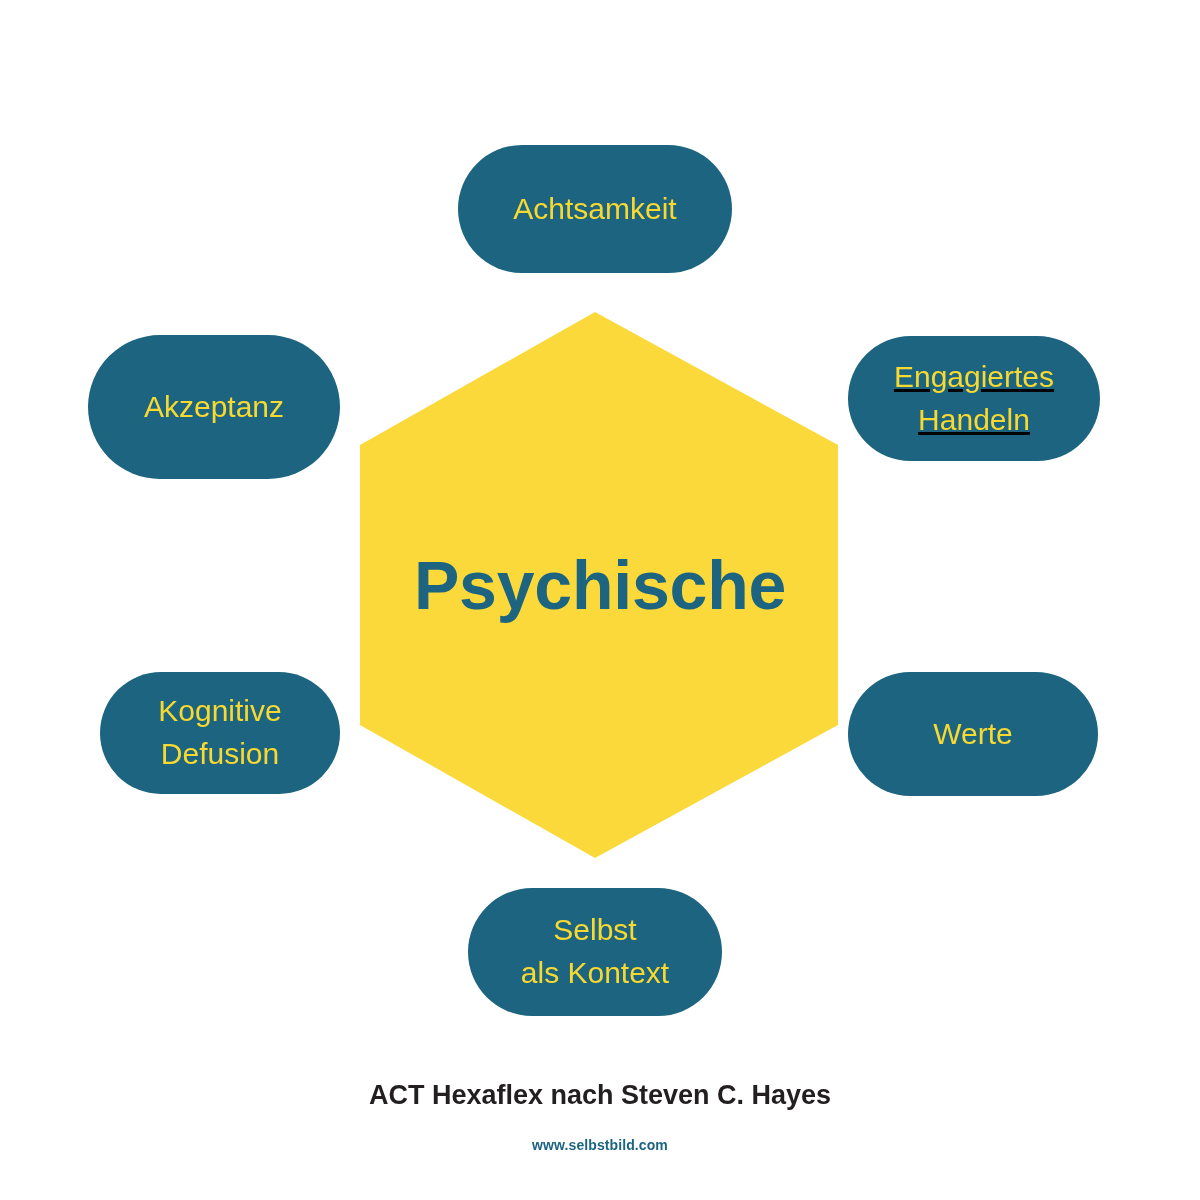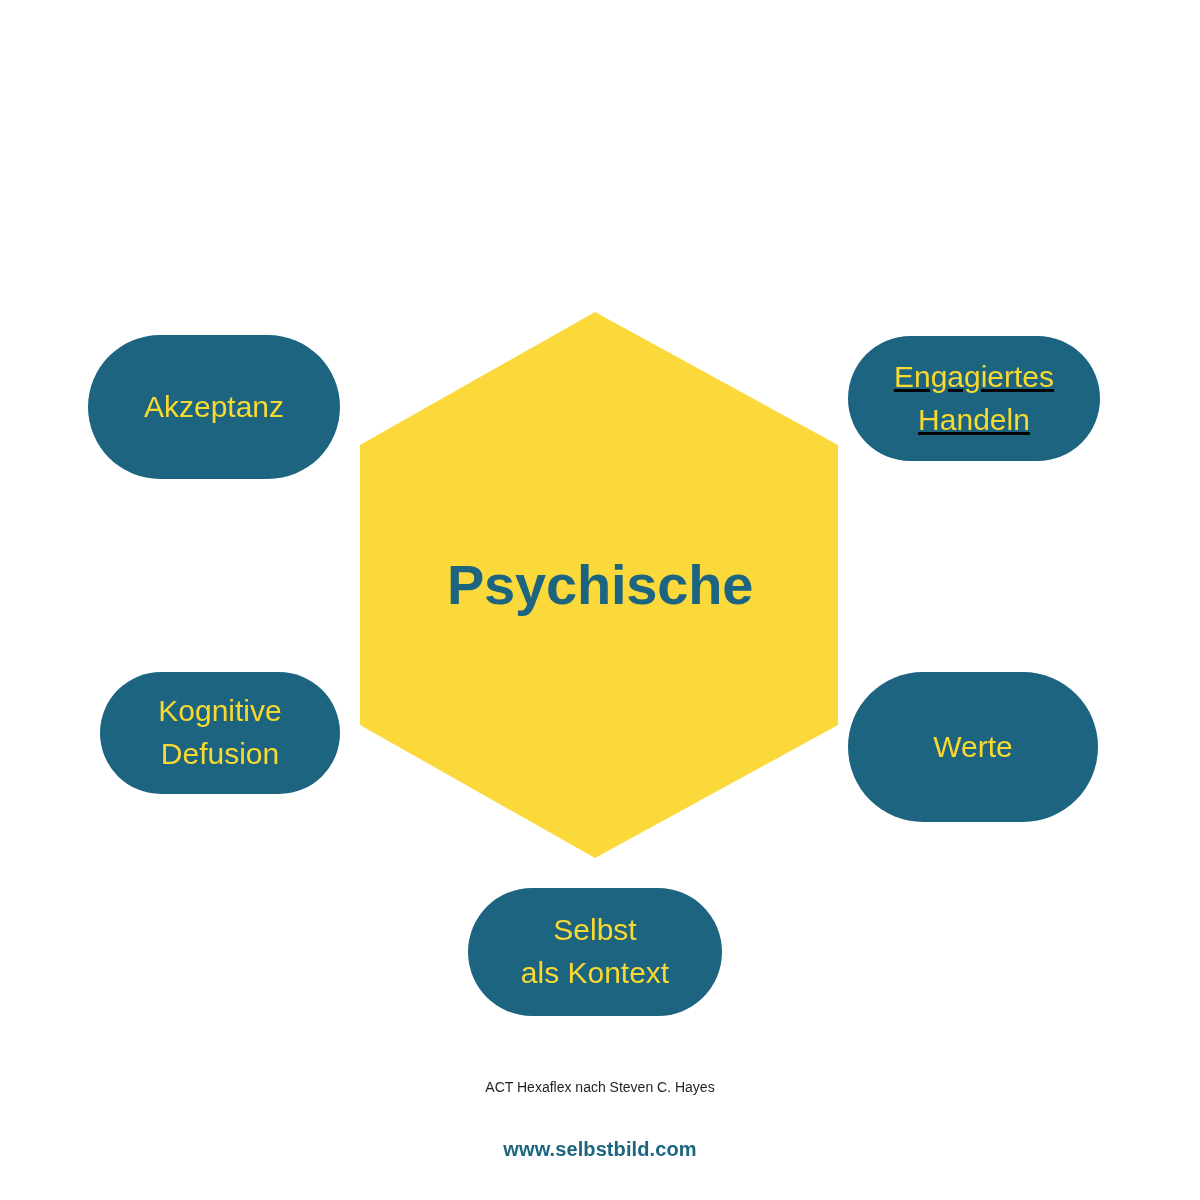--- a/index.html
+++ b/index.html
@@ -38,21 +38,21 @@
     top: 0;
     width: 490px;
     height: 560px;
     display: flex;
     flex-direction: column;
     align-items: center;
     justify-content: center;
     text-align: center;
     color: #1C6480;
     font-weight: bold;
-    font-size: 56px;
+    font-size: 68px;
     line-height: 1.16;
     letter-spacing: -0.2px;
     pointer-events: none;
   }
   .hex-title .l1 { display: block; }
   .hex-title .l2 { display: block; }
 
   
   .pill {
     position: absolute;
@@ -69,63 +69,67 @@
     font-size: 30px;
     line-height: 1.42;
     font-weight: normal;
     white-space: pre-line;
     padding: 0 10px;
   }
 
   
   #pill-achtsamkeit        { left: 458px; top: 145px;  width: 274px; height: 128px; }
   #pill-engagiertes        { left: 848px; top: 336px;  width: 252px; height: 125px; text-decoration: underline; }
-  #pill-werte              { left: 848px; top: 672px;  width: 250px; height: 150px; }
+  #pill-werte              { left: 848px; top: 672px;  width: 250px; height: 124px; }
   #pill-selbst             { left: 468px; top: 888px;  width: 254px; height: 128px; }
   #pill-kognitive          { left: 100px; top: 672px;  width: 240px; height: 122px; }
   #pill-akzeptanz          { left: 88px;  top: 335px;  width: 252px; height: 144px; }
 
   
   .caption {
     position: absolute;
     left: 0;
     top: 1078px;
     width: 1200px;
     text-align: center;
-    font-size: 14px;
+    font-size: 27px;
     color: #231f20;
     line-height: 1.3;
+    font-weight: bold;
   }
   .weburl {
     position: absolute;
     left: 0;
     top: 1136px;
     width: 1200px;
     text-align: center;
-    font-size: 20px;
+    font-size: 14px;
     font-weight: bold;
     color: #1C6480;
     line-height: 1.3;
     letter-spacing: 0.1px;
   }
 </style>
 </head>
 <body>
 
 <div id="canvas">
 
   <div class="hexagon-wrap">
     <svg class="hexagon-svg" viewBox="0 0 490 560" aria-hidden="true">
       <polygon points="240,7 483,140 483,420 240,553 5,420 5,140" fill="#FCD93A"></polygon>
     </svg>
     <div class="hex-title">
       <span class="l1">Psychische</span>
     </div>
   </div>
 
+  <div class="pill" id="pill-achtsamkeit">
+    <span class="pill-label">Achtsamkeit</span>
+  </div>
 
   <div class="pill" id="pill-engagiertes">
     <span class="pill-label">Engagiertes
 Handeln</span>
   </div>
 
   <div class="pill" id="pill-werte">
     <span class="pill-label">Werte</span>
   </div>
 

